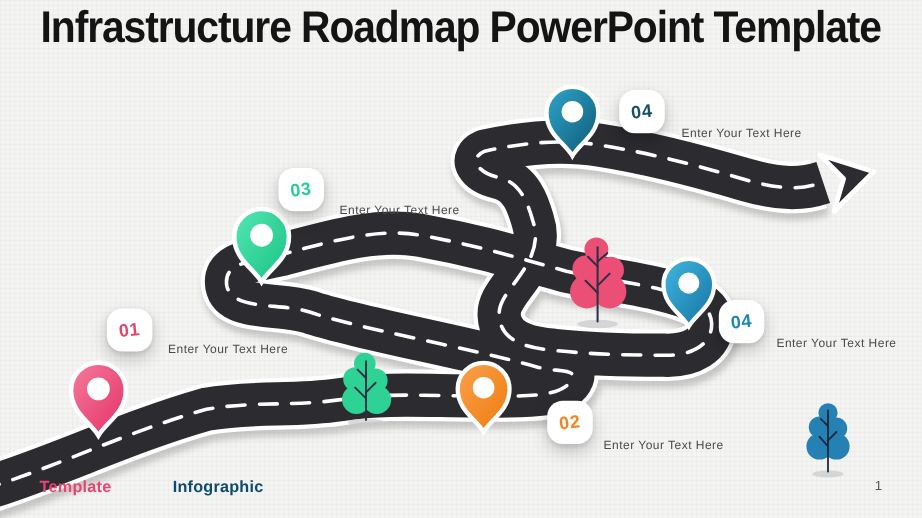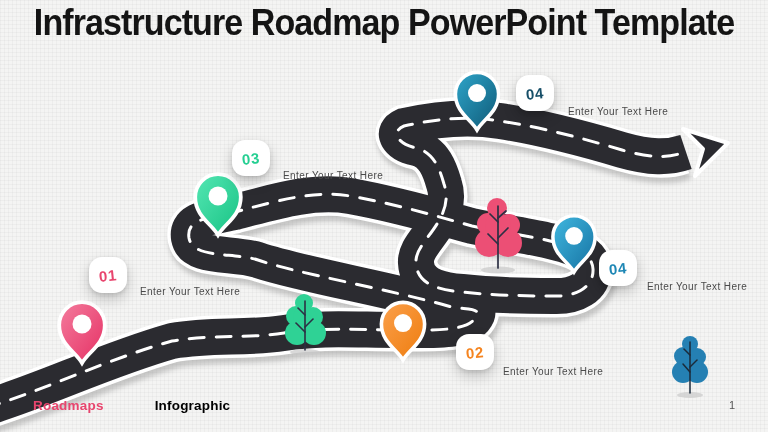--- a/index.html
+++ b/index.html
@@ -14,21 +14,21 @@
          font-size:37px;font-weight:bold;color:#141414;white-space:nowrap;
          letter-spacing:-1px;transform:scaleX(.92);}
   .stage{position:absolute;top:0;left:0;width:768px;height:432px;}
   .badge{position:absolute;width:38px;height:36px;background:#fff;border-radius:13px;
          box-shadow:0 6px 14px rgba(0,0,0,.20),0 2px 4px rgba(0,0,0,.10);
          display:flex;align-items:center;justify-content:center;}
   .badge span{font-size:15px;font-weight:bold;transform:rotate(-6deg);letter-spacing:.5px;}
   .ph-label{position:absolute;font-size:10px;color:#4a4a4a;letter-spacing:.4px;white-space:nowrap;margin-top:24px;}
   .footer{position:absolute;left:33px;top:398px;font-size:13.5px;font-weight:bold;letter-spacing:.2px;}
   .footer .brand{color:#e8456e;}
-  .footer .suffix{color:#000000;margin-left:4px;padding-left:47px;}
+  .footer .suffix{color:#0c4a6e;margin-left:4px;padding-left:47px;}
   .pagenum{position:absolute;left:722px;top:399px;width:20px;text-align:center;
            font-size:11px;color:#555;}
 </style>
 </head>
 <body>
 
 <svg class="stage" viewBox="0 0 768 432">
   <defs>
     <filter id="soft" x="-20%" y="-20%" width="140%" height="140%">
         <feGaussianBlur stdDeviation="2.6"></feGaussianBlur>
@@ -157,15 +157,15 @@
   <span style="color: rgb(30, 135, 181);">04</span>
   </div>
 
 <div class="ph-label" style="left:140px;top:262px;">Enter Your Text Here</div>
 <div class="ph-label" style="left:503px;top:342px;">Enter Your Text Here</div>
 <div class="ph-label" style="left:283px;top:146px;">Enter Your Text Here</div>
 <div class="ph-label" style="left:568px;top:82px;">Enter Your Text Here</div>
 <div class="ph-label" style="left:647px;top:257px;">Enter Your Text Here</div>
 
 <div class="footer">
-  <span class="brand">Roadmaps</span><span class="suffix">Infographic</span>
+  <span class="brand">Template</span><span class="suffix">Infographic</span>
 </div>
 <div class="pagenum">1</div>
 
 </body></html>

